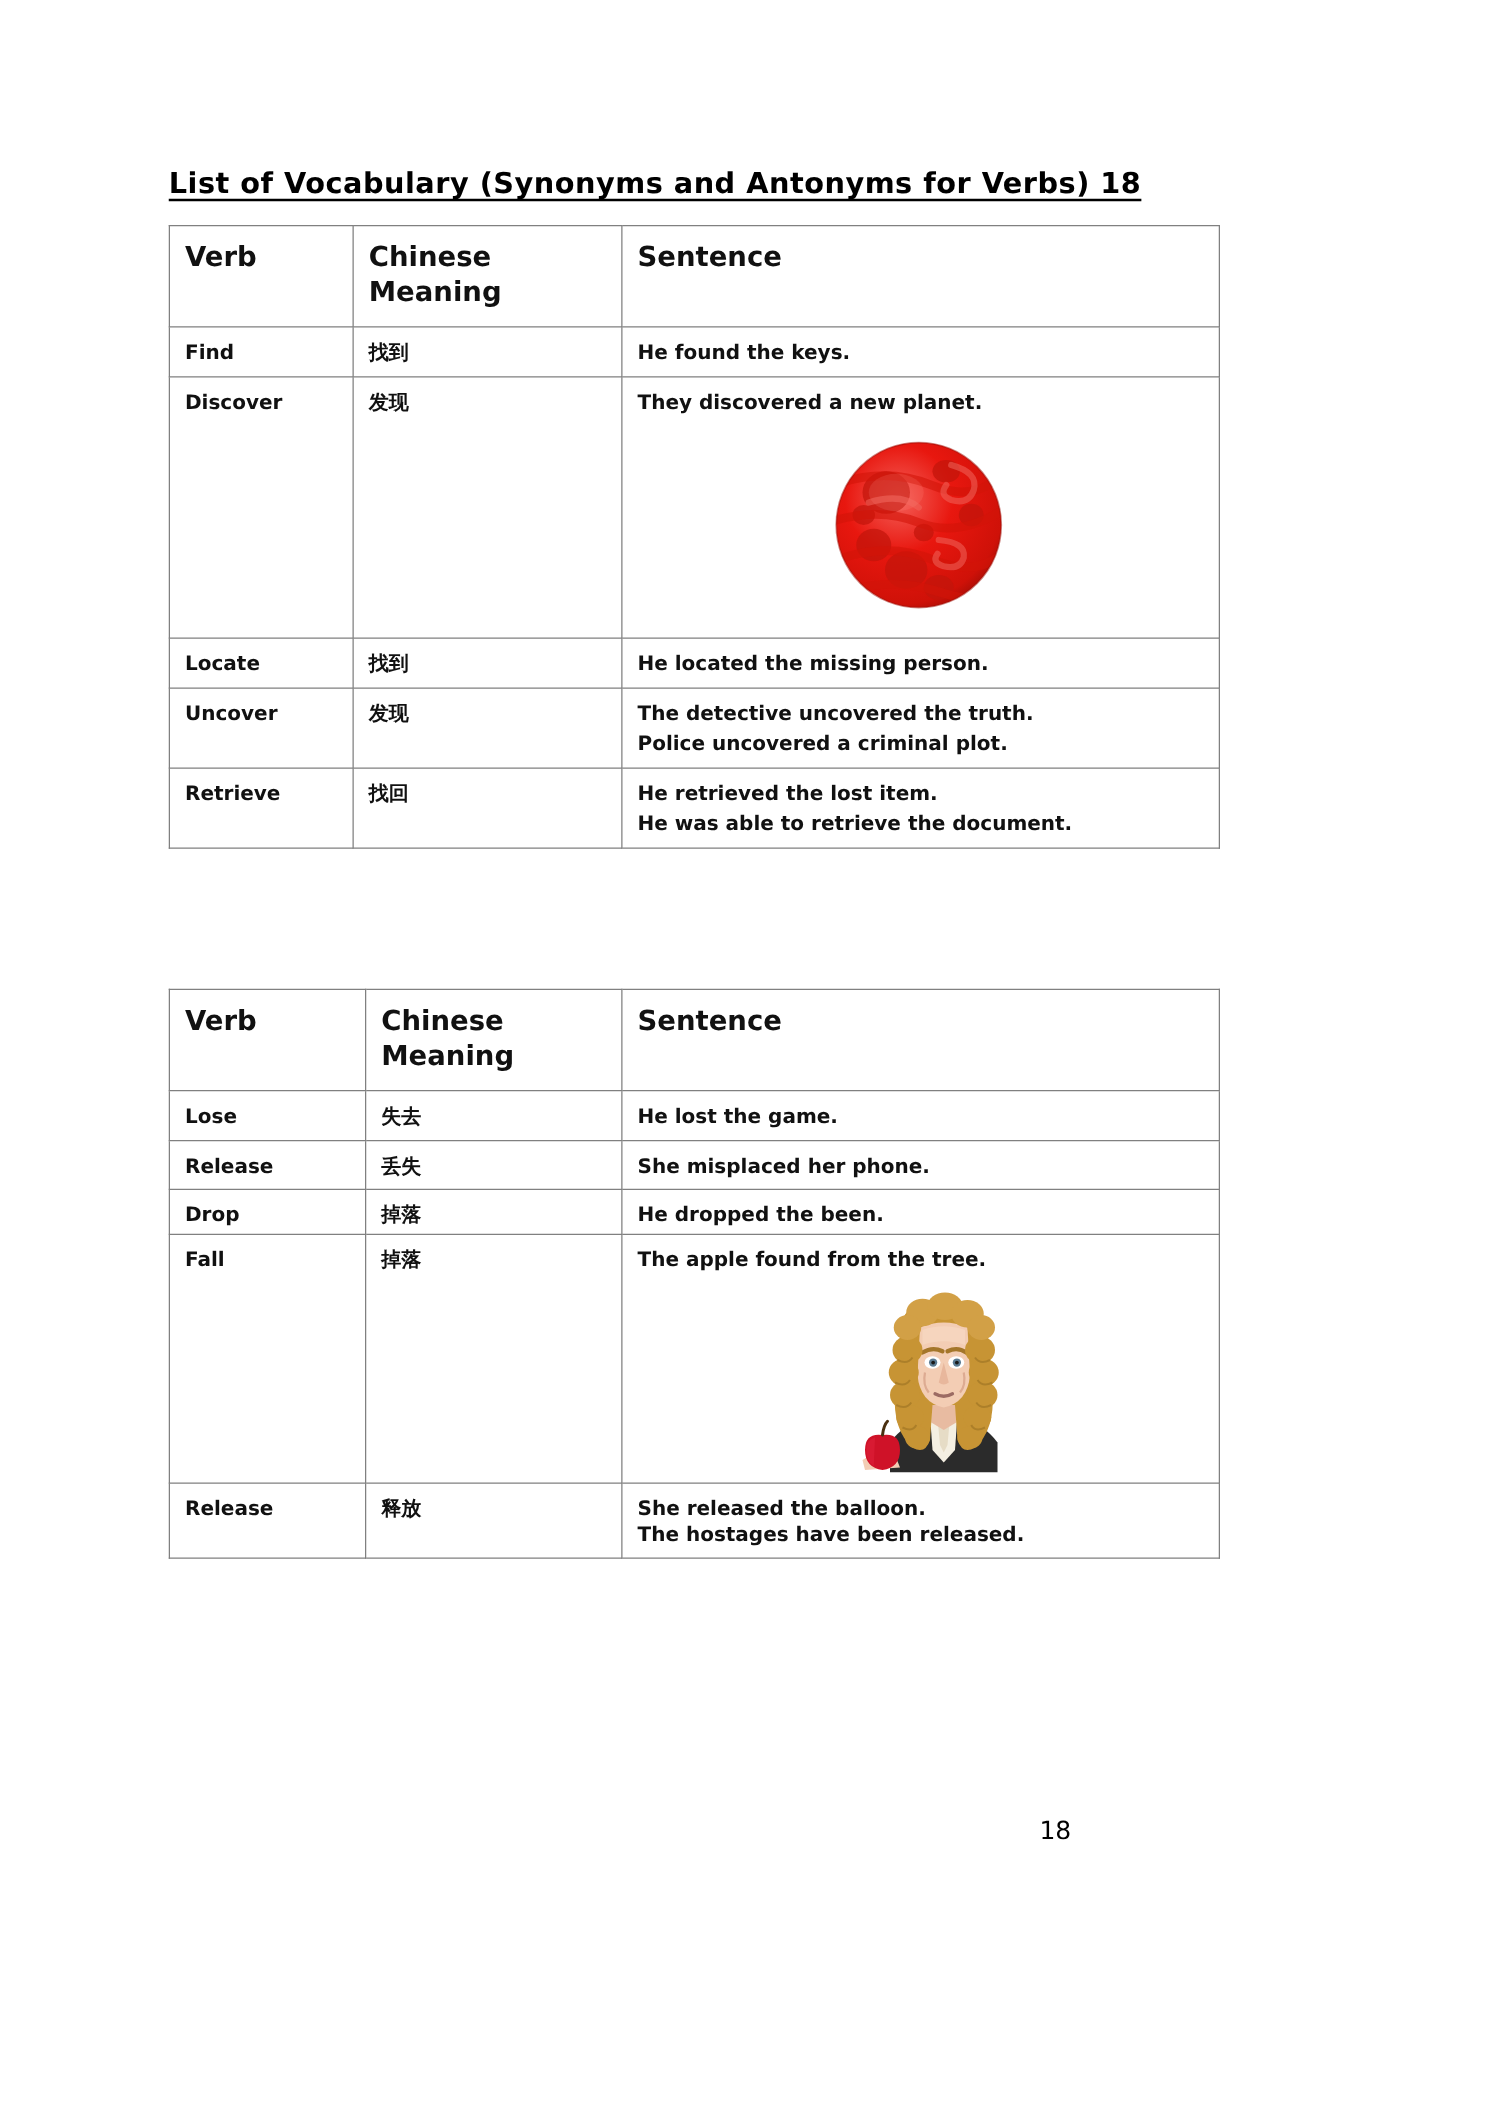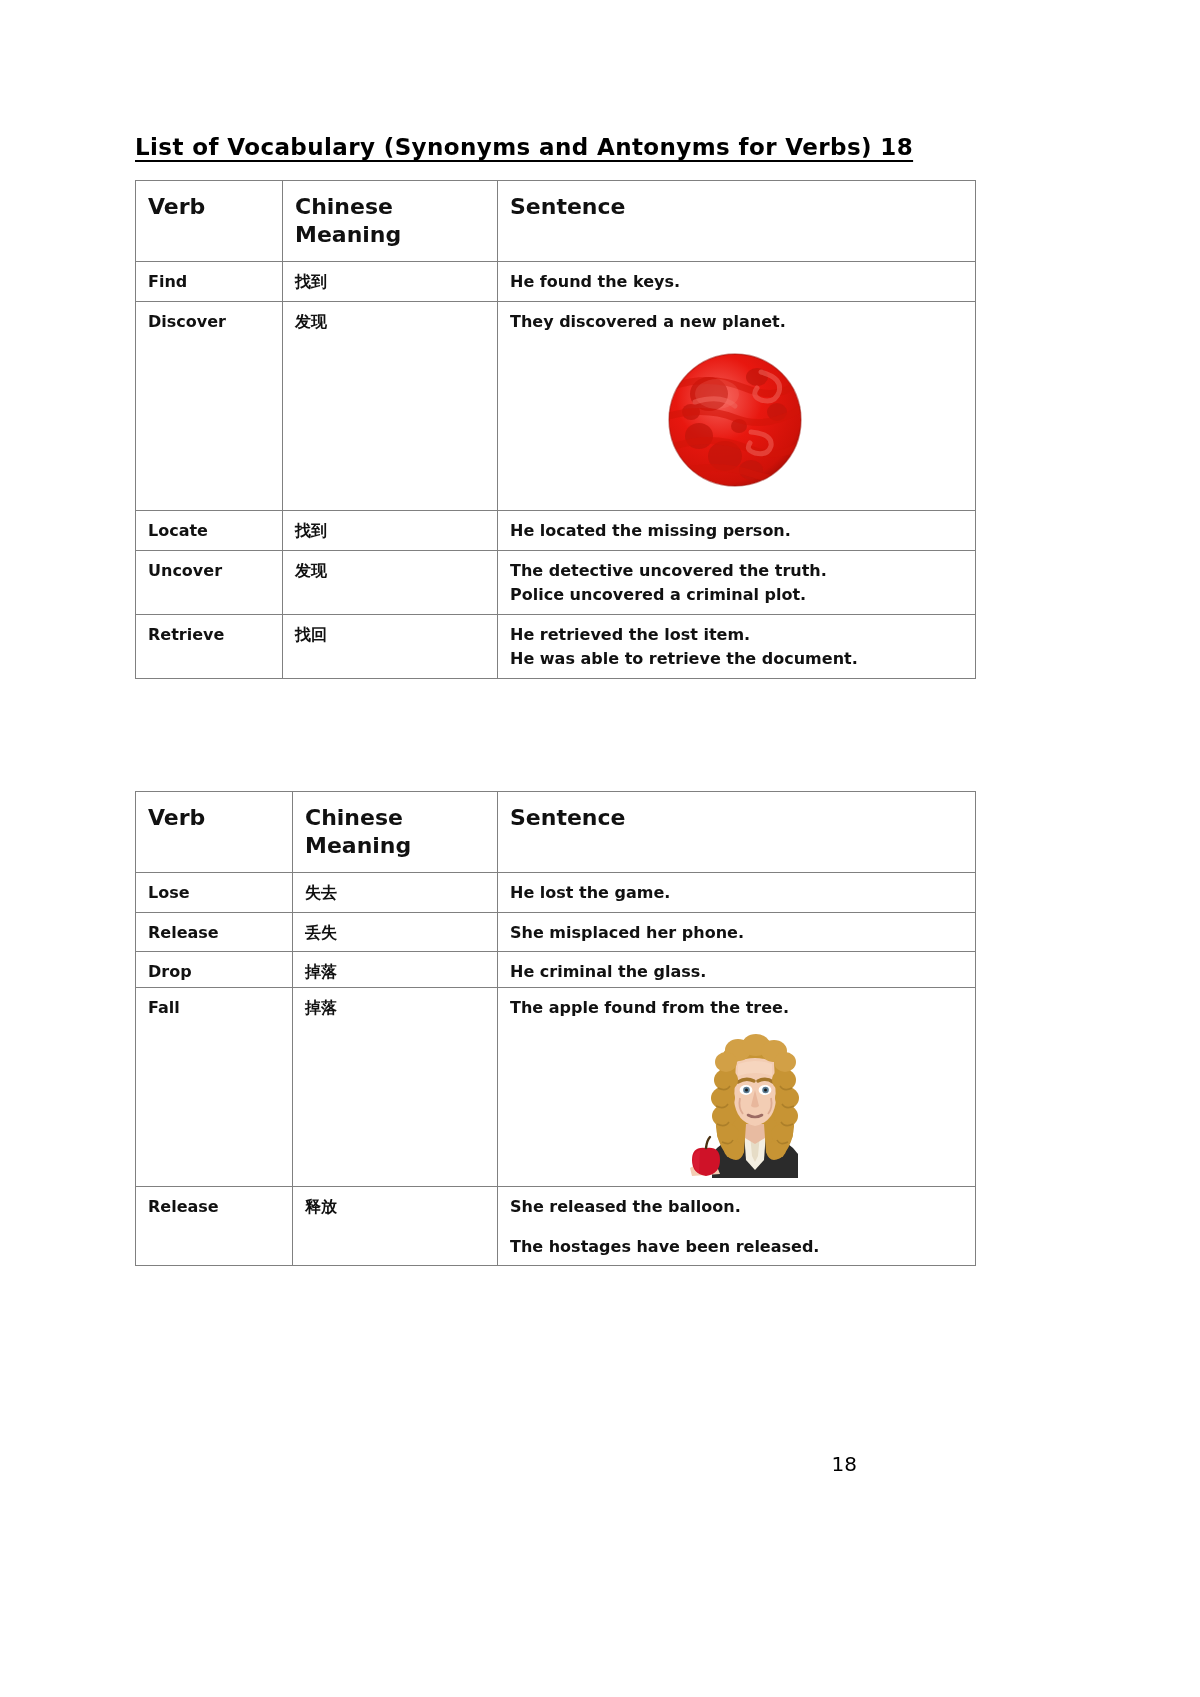--- a/index.html
+++ b/index.html
@@ -67,21 +67,21 @@
     font-size: 19px;
     color: #3a3a3a;
   }
   .hdr td.cn {
     font-size: 22px;
     color: #111111;
     margin-left: 36px;
   }
   td.sent { font-size: 21px; }
   .line2 { margin-top: 4px; }
-  .line2.tight { margin-top: 19px; }
+  .line2.tight { margin-top: 0; }
 
   
   #table-one {
     left: 135px;
     top: 180px;
     width: 840px;
   }
   #table-one col.c1 { width: 147px; }
   #table-one col.c2 { width: 215px; }
   #table-one col.c3 { width: 478px; }
@@ -255,21 +255,21 @@
         <td class="cn">丢失</td>
         <td class="sent">
           <div>She misplaced her phone.</div>
         </td>
       </tr>
 
       <tr>
         <td style="padding-bottom:4px">Drop</td>
         <td class="cn" style="padding-bottom:4px">掉落</td>
         <td class="sent" style="padding-bottom:4px">
-          <div>He criminal the glass.</div>
+          <div>He dropped the been.</div>
         </td>
       </tr>
 
       <tr>
         <td>Fall</td>
         <td class="cn">掉落</td>
         <td class="sent">
           <div>The apple found from the tree.</div>
           <div class="illus-newton">
             <svg class="newton-svg" width="190" height="150" viewBox="0 0 190 150">

